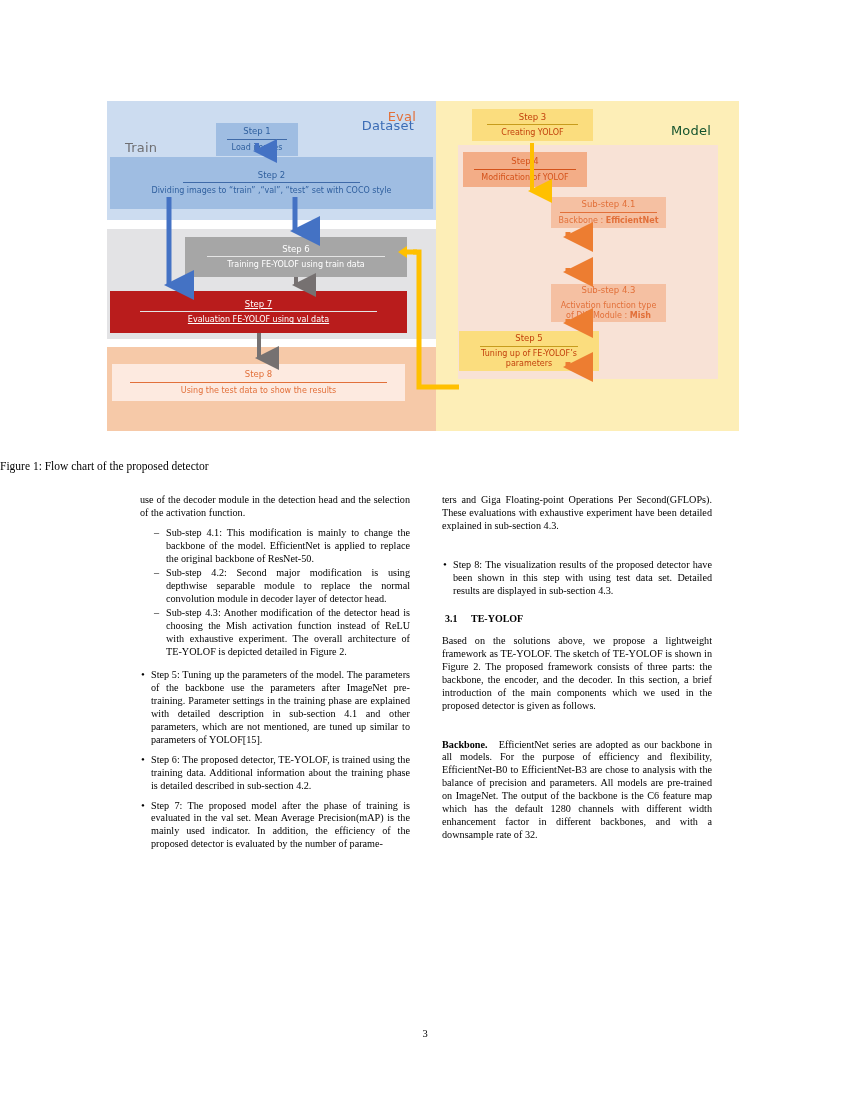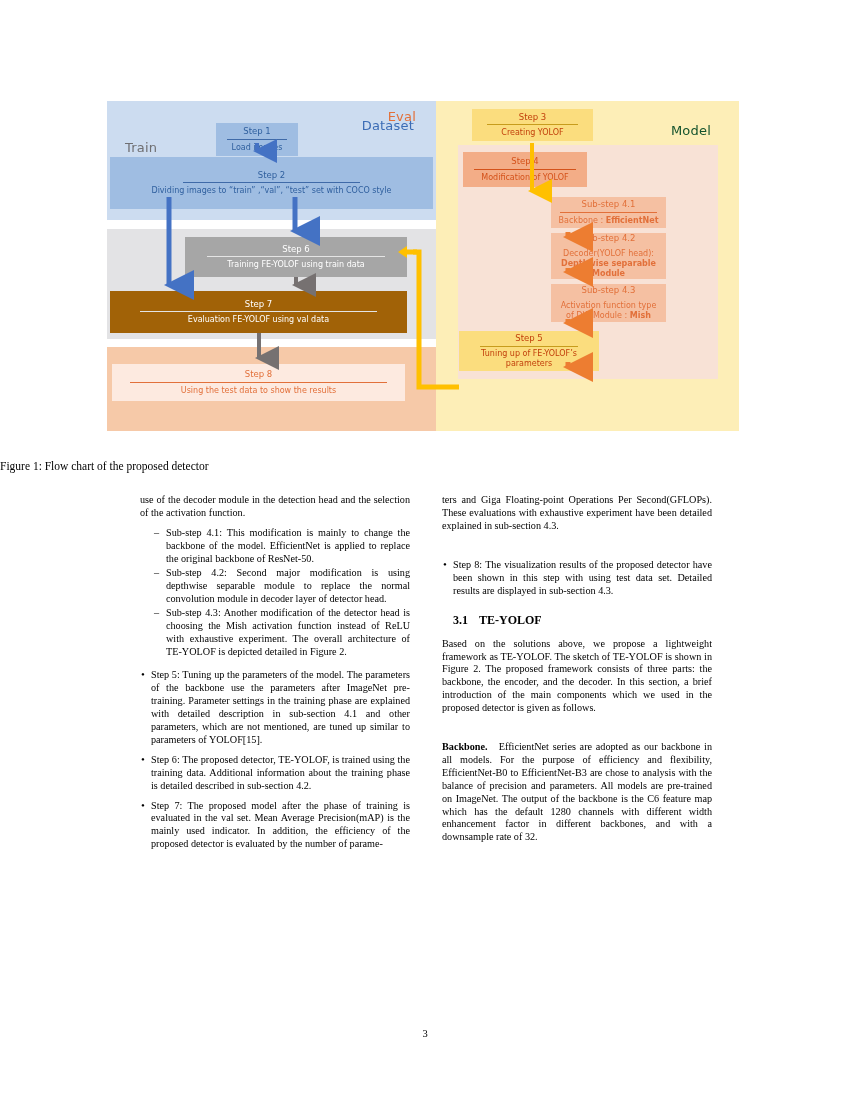--- a/index.html
+++ b/index.html
@@ -47,21 +47,21 @@
 
   
   .b-step1{left:109px;top:22px;width:82px;height:33px;background:#9fbde2;color:#2f5f9e;}
   .b-step1 .rule{background:#3f6aa8;}
   .b-step2{left:3px;top:56px;width:323px;height:52px;background:#9fbde2;color:#2f5f9e;}
   .b-step2 .rule{background:#3f6aa8;width:55%;}
 
   
   .b-step6{left:78px;top:136px;width:222px;height:40px;background:#a6a6a6;color:#ffffff;}
   .b-step6 .rule{background:#e4e4e4;width:80%;}
-  .b-step7{left:3px;top:190px;width:297px;height:42px;background:#a16207;color:#ffffff;}
+  .b-step7{left:3px;top:190px;width:297px;height:42px;background:#b91c1c;color:#ffffff;text-decoration:underline;}
   .b-step7 .rule{background:#e4e4e4;width:80%;}
 
   
   .b-step8{left:5px;top:263px;width:293px;height:37px;background:#fdeae0;color:#e2703a;}
   .b-step8 .rule{background:#e2703a;width:88%;}
 
   
   .inner-mod{position:absolute;left:22px;top:44px;width:260px;height:234px;background:#f8e2d6;}
   .b-step3{left:36px;top:8px;width:121px;height:32px;background:#fbdd7e;color:#c2410c;}
   .b-step3 .rule{background:#c79c1c;width:75%;}
@@ -96,21 +96,21 @@
   ul.bul > li{
     position:relative;padding-left:11px;margin-bottom:7px;text-align:justify;
   }
   ul.bul > li:before{content:"\2022";position:absolute;left:1px;top:-1px;font-size:11px;}
   ul.dash{list-style:none;margin:0 0 0 0;padding:0 0 0 14px;}
   ul.dash > li{
     position:relative;padding-left:12px;margin-bottom:1.5px;text-align:justify;
   }
   ul.dash > li:before{content:"\2013";position:absolute;left:0;top:0;}
   .sec-head{
-    font-weight:bold;font-size:12px;margin:16px 11px 9px;
+    font-weight:bold;font-size:10px;margin:16px 3px 9px;
     font-family:"Liberation Serif",serif;
   }
   .sec-head .num{display:inline-block;min-width:26px;}
   .runin{font-weight:bold;}
   .spacer-sm{height:9px;}
   .spacer-md{height:19px;}
 
   .pageno{
     position:absolute;left:0;top:1028px;width:850px;text-align:center;font-size:10.5px;
   }
@@ -178,25 +178,20 @@
         <div class="rule"></div>
         <div class="body">Modification of YOLOF</div>
       </div>
 
       <div class="box b-sub41">
         <div class="title">Sub-step 4.1</div>
         <div class="rule"></div>
         <div class="body"><span>Backbone : </span><b>EfficientNet</b></div>
       </div>
 
-      <div class="box b-sub42">
-        <div class="title">Sub-step 4.2</div>
-        <div class="rule"></div>
-        <div class="body"><span>Decoder(YOLOF head):</span><br><b>Depthwise separable Module</b></div>
-      </div>
 
       <div class="box b-sub43">
         <div class="title">Sub-step 4.3</div>
         <div class="rule"></div>
         <div class="body"><span>Activation function type of DW-Module : </span><b>Mish</b></div>
       </div>
 
       <div class="box b-step5">
         <div class="title">Step 5</div>
         <div class="rule"></div>

